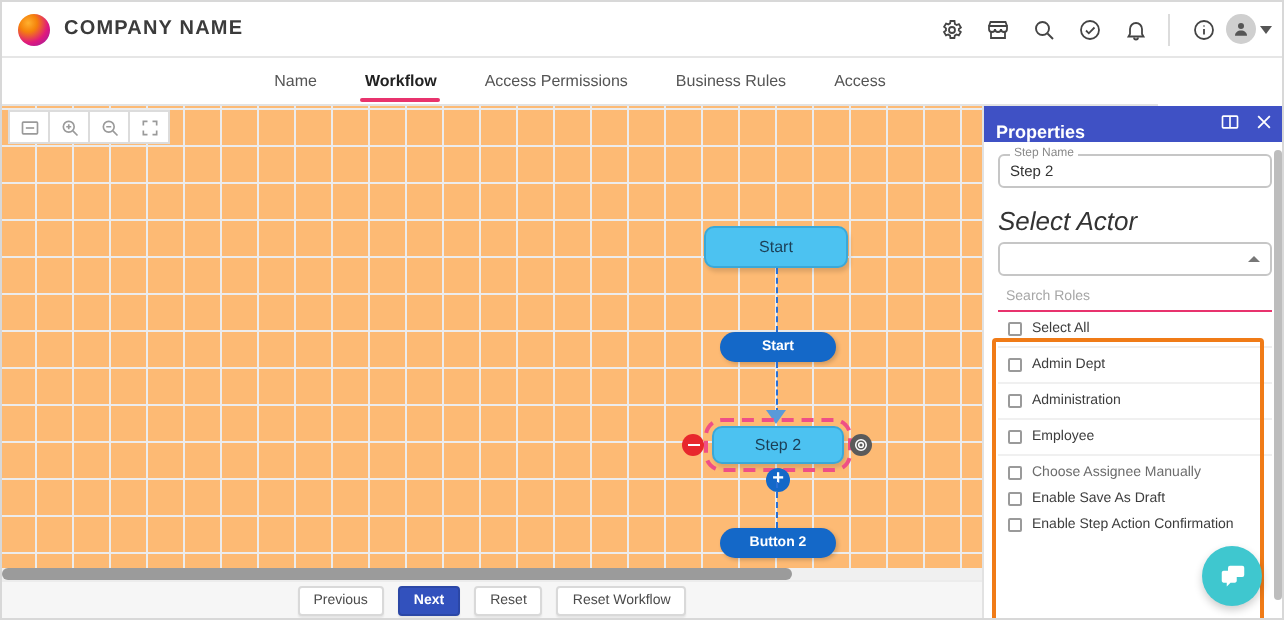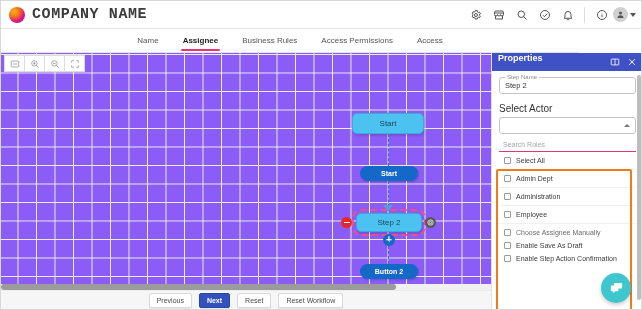--- a/index.html
+++ b/index.html
@@ -24,21 +24,21 @@
     background: #ffffff;
     border-bottom: 1px solid #e6e6e6;
     display: flex; align-items: center;
   }
   .brand { display: flex; align-items: center; padding-left: 8px; gap: 7px; }
   .logo {
     width: 16px; height: 16px; border-radius: 50%;
     background: radial-gradient(circle at 32% 28%, #ffb02e 0%, #f5820b 28%, #e0197d 62%, #8b1ea8 100%);
   }
   .brand-name {
-    font-size: 15px; font-weight: bold; letter-spacing: .6px; color: #3b3b3b; font-family: Liberation Mono, monospace;
+    font-size: 10px; font-weight: bold; letter-spacing: .6px; color: #3b3b3b;
   }
   .topbar-icons {
     margin-left: auto; display: flex; align-items: center; height: 28px;
     padding-right: 7px; gap: 0px;
   }
   .ticon {
     width: 23px; height: 28px;
     display: flex; align-items: center; justify-content: center;
     color: #444;
   }
@@ -71,21 +71,21 @@
   .tab.active { color: #222; font-weight: 600; }
   .tab.active::after {
     content: ""; position: absolute; left: 0; right: 0; bottom: 2px;
     height: 2px; background: #e8336d; border-radius: 1px;
   }
 
   
   .canvas-area {
     position: absolute; left: 0; top: 52px;
     width: 490px; height: 231px;
-    background: #8b5cf6;
+    background: #fdba74;
     overflow: hidden;
   }
   .grid {
     position: absolute; left: 0; top: 0; right: 0; bottom: 0;
     background-image:
       linear-gradient(to right, #ececec 1px, transparent 1px),
       linear-gradient(to bottom, #ececec 1px, transparent 1px);
     background-size: 18.5px 18.5px;
     background-position: -2px 1px;
   }
@@ -187,21 +187,21 @@
 
   
   .panel {
     position: absolute; left: 490px; top: 52px;
     width: 152px; height: 258px;
     background: #fff; border-left: 1px solid #e2e2e2;
     overflow: hidden;
   }
   .panel-header {
     height: 18px; background: #3f51c5; color: #fff;
-    display: flex; align-items: flex-start; padding: 0 6px;
+    display: flex; align-items: flex-end; padding: 0 6px;
   }
   .panel-title { font-size: 9px; font-weight: bold; }
   .panel-header-icons { margin-left: auto; display: flex; align-items: center; gap: 7px; }
   .panel-body { padding: 6px 7px 0 7px; position: relative; }
 
   .field {
     position: relative; height: 17px; margin-bottom: 9px;
     border: 1px solid #c6c6c6; border-radius: 3px;
     display: flex; align-items: center; padding: 0 5px;
     font-size: 7.5px; color: #333;
@@ -209,21 +209,21 @@
   .field .flabel {
     position: absolute; top: -4px; left: 5px;
     background: #fff; padding: 0 2px;
     font-size: 6px; color: #8a8a8a;
   }
   .field .sel-caret {
     margin-left: auto; width: 0; height: 0;
     border-left: 3px solid transparent; border-right: 3px solid transparent;
     border-top: 3.6px solid #777;
   }
-  .plain-label { font-size: 10px; color: #333; margin-bottom: 3px; display:block; }
+  .plain-label { font-size: 13px; color: #333; margin-bottom: 3px; display:block;font-style:italic; }
 
   .highlight-box {
     position: absolute; left: 4px; top: 98px;
     width: 136px; height: 153px;
     border: 2px solid #f07b17; border-radius: 2px;
     pointer-events: none;
   }
 
   .select-actor-field {
     position: relative; height: 17px;
@@ -330,23 +330,23 @@
               <path d="M4 21c0-4.4 3.6-7 8-7s8 2.6 8 7z"></path>
           </svg>
         </div>
         <div class="caret-dn"></div>
       </div>
     </div>
   </div>
 
   <div class="tabbar">
     <div class="tab">Name</div>
-    <div class="tab active">Assignee</div>
+    <div class="tab active">Workflow</div>
+    <div class="tab">Access Permissions</div>
     <div class="tab">Business Rules</div>
-    <div class="tab">Access Permissions</div>
     <div class="tab">Access</div>
   </div>
 
   <div class="canvas-area">
     <div class="grid"></div>
 
     <div class="canvas-tools">
       <div class="ctool">
         <svg width="10" height="10" viewBox="0 0 24 24" fill="none" stroke="#9a9a9a" stroke-width="2">
           <rect x="3" y="5" width="18" height="14" rx="1"></rect>

